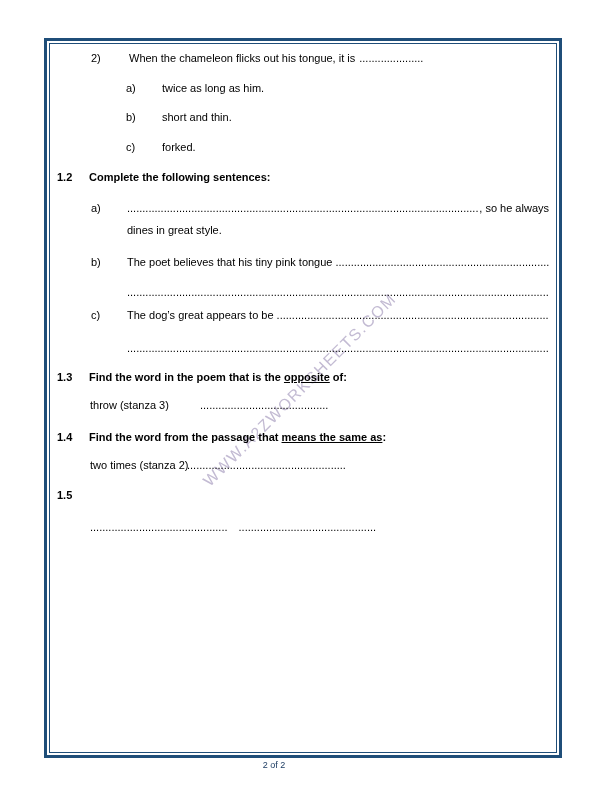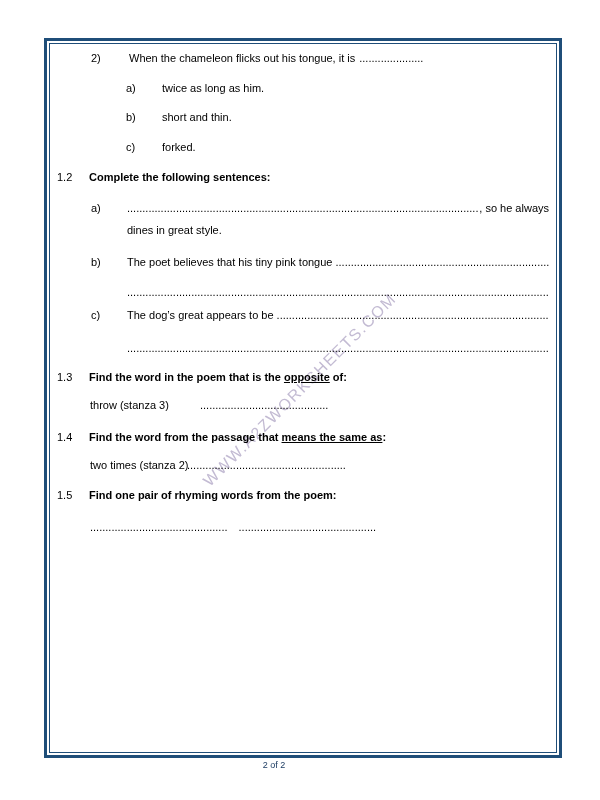--- a/index.html
+++ b/index.html
@@ -18,21 +18,21 @@
   }
   .wm{
     position:absolute;left:250px;top:346px;
     transform:translate(-50%,-50%) rotate(-45deg);
     font-size:16px;letter-spacing:1.5px;color:#c3bbd3;
     white-space:nowrap;z-index:0;
   }
   .content{position:relative;z-index:1;}
   .row{display:flex;align-items:baseline;line-height:15px;white-space:nowrap;}
   .heading{font-weight:bold;}
-  .hnum{width:32px;flex:none;font-weight:normal;}
+  .hnum{width:32px;flex:none;font-weight:bold;}
   .qnum{width:38px;flex:none;}
   .item{padding-left:34px;}
   .ilabel{width:36px;flex:none;}
   .opt{padding-left:69px;}
   .olabel{width:36px;flex:none;}
   .cont{padding-left:70px;align-items:flex-end;}
   .ans{padding-left:33px;}
   .fill{flex:1 1 0;overflow:hidden;white-space:nowrap;margin-left:3px;}
   .fullfill{flex:1 1 0;overflow:hidden;white-space:nowrap;}
   .nofl{flex:none;}
@@ -122,21 +122,20 @@
         <span class="hnum">1.4</span>
         <span><span>Find the word from the passage that </span><span class="u">means the same as</span><span>:</span></span>
       </div>
       <div class="row ans mt13">
         <span class="p14">two times (stanza 2)</span>
         <span>....................................................</span>
       </div>
 
       <div class="row heading mt15">
         <span class="hnum">1.5</span>
-        <span>Find one pair of rhyming words from the poem:</span>
       </div>
       <div class="row ans mt17">
         <span>.............................................</span>
         <span class="gap15"></span>
         <span>.............................................</span>
       </div>
 
     </div>
   </div>
 </div>

